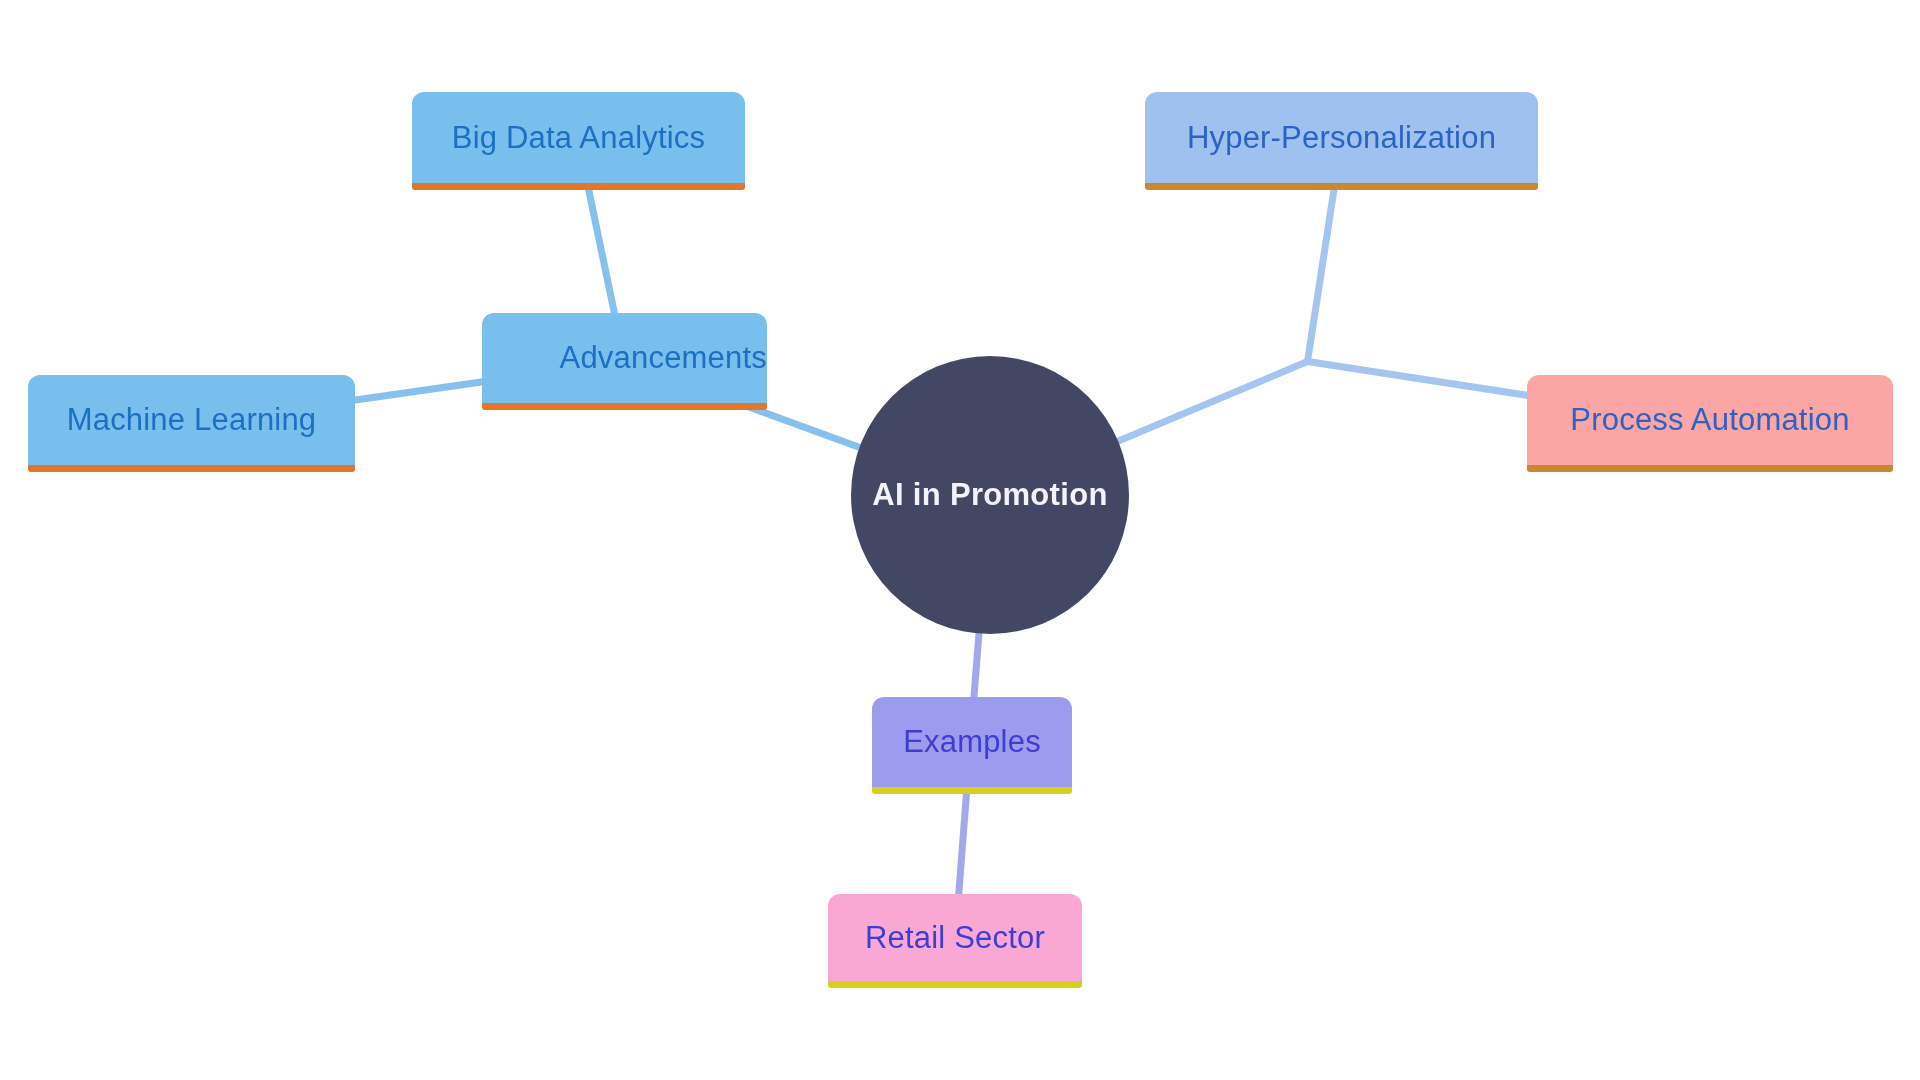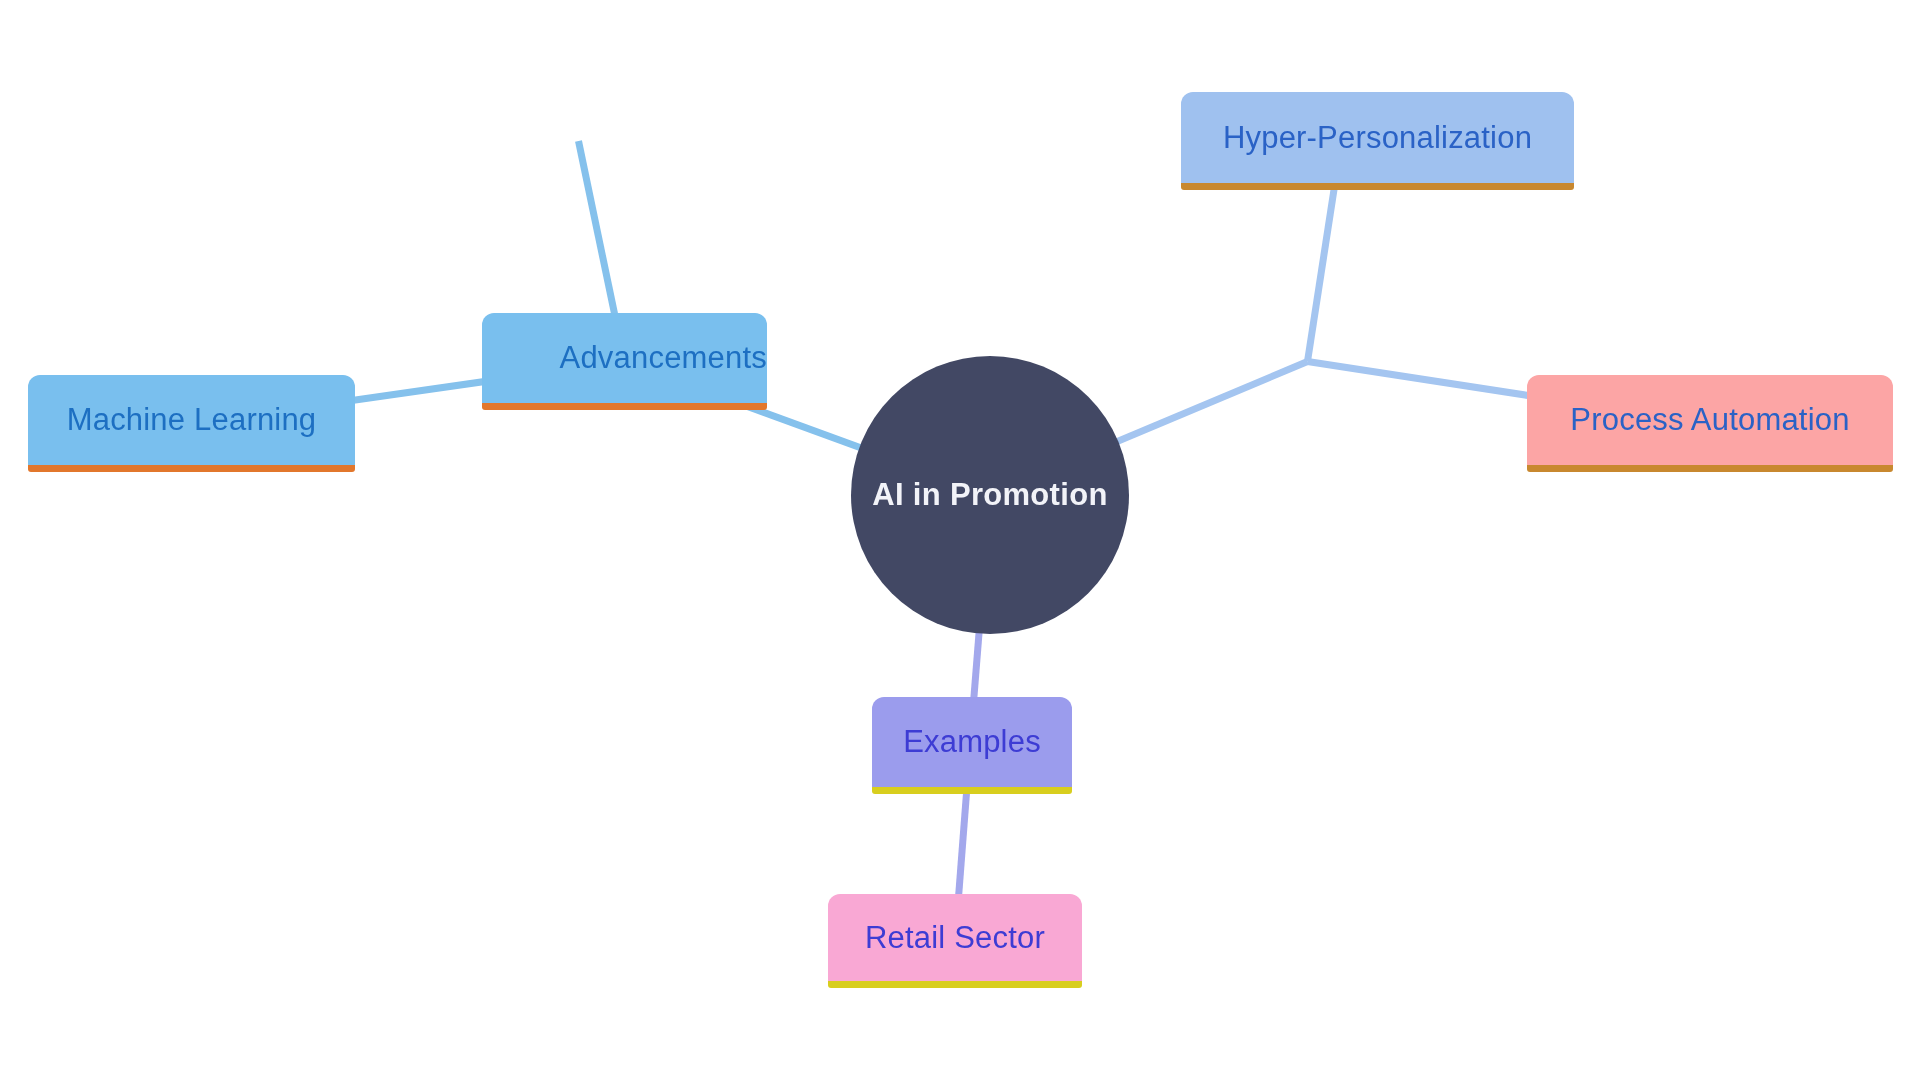--- a/index.html
+++ b/index.html
@@ -57,30 +57,33 @@
       <line x1="624.5" y1="361.5" x2="578.5" y2="141" stroke="#85c1ec" stroke-width="7"></line>
       <line x1="624.5" y1="361.5" x2="191.5" y2="423.5" stroke="#85c1ec" stroke-width="7"></line>
       <line x1="990" y1="495" x2="624.5" y2="361.5" stroke="#85c1ec" stroke-width="7"></line>
       <line x1="990" y1="495" x2="1307.5" y2="361.5" stroke="#a4c5f0" stroke-width="7"></line>
       <line x1="1307.5" y1="361.5" x2="1341.5" y2="141" stroke="#a4c5f0" stroke-width="7"></line>
       <line x1="1307.5" y1="361.5" x2="1710" y2="423.5" stroke="#a4c5f0" stroke-width="7"></line>
       <line x1="990" y1="495" x2="972" y2="721.5" stroke="#a3a8ec" stroke-width="7"></line>
       <line x1="972" y1="721.5" x2="955" y2="943" stroke="#a3a8ec" stroke-width="7"></line>
     </svg>
 
+  <div class="node" style="left: 412px; top: 92px; width: 333px; height: 98px; background: rgb(121, 191, 238); border-bottom: 7px solid rgb(226, 119, 44); color: rgb(29, 111, 194);">
+    <span class="node-label">Big Data Analytics</span>
+  </div>
 
   <div class="node" style="left: 28px; top: 375px; width: 327px; height: 97px; background: rgb(121, 191, 238); border-bottom: 7px solid rgb(226, 119, 44); color: rgb(29, 111, 194);">
     <span class="node-label">Machine Learning</span>
   </div>
 
   <div class="node" style="left: 482px; top: 313px; width: 285px; height: 97px; background: rgb(121, 191, 238); border-bottom: 7px solid rgb(226, 119, 44); color: rgb(29, 111, 194); justify-content: flex-end;">
     <span class="node-label">Advancements</span>
   </div>
 
-  <div class="node" style="left: 1181px; top: 92px; width: 393px; height: 98px; background: rgb(159, 193, 239); border-bottom: 7px solid rgb(200, 136, 47); color: rgb(42, 98, 198);">
+  <div class="node" style="left: 1145px; top: 92px; width: 393px; height: 98px; background: rgb(159, 193, 239); border-bottom: 7px solid rgb(200, 136, 47); color: rgb(42, 98, 198);">
     <span class="node-label">Hyper-Personalization</span>
   </div>
 
 
   <div class="node" style="left: 1527px; top: 375px; width: 366px; height: 97px; background: #fca5a5; border-bottom: 7px solid rgb(200, 136, 47); color: rgb(42, 98, 198);">
     <span class="node-label">Process Automation</span>
   </div>
 
   <div class="node" style="left: 872px; top: 673px; width: 200px; height: 97px; background: rgb(155, 156, 237); border-bottom: 7px solid rgb(216, 206, 30); color: rgb(61, 60, 212); margin-top: 24px;">
     <span class="node-label">Examples</span>

